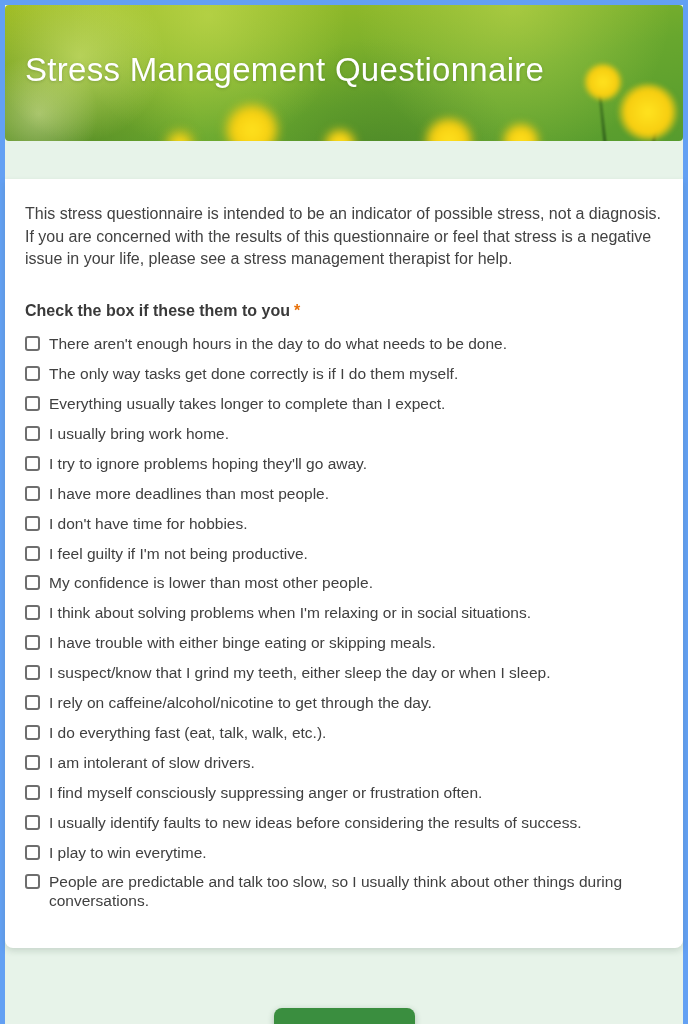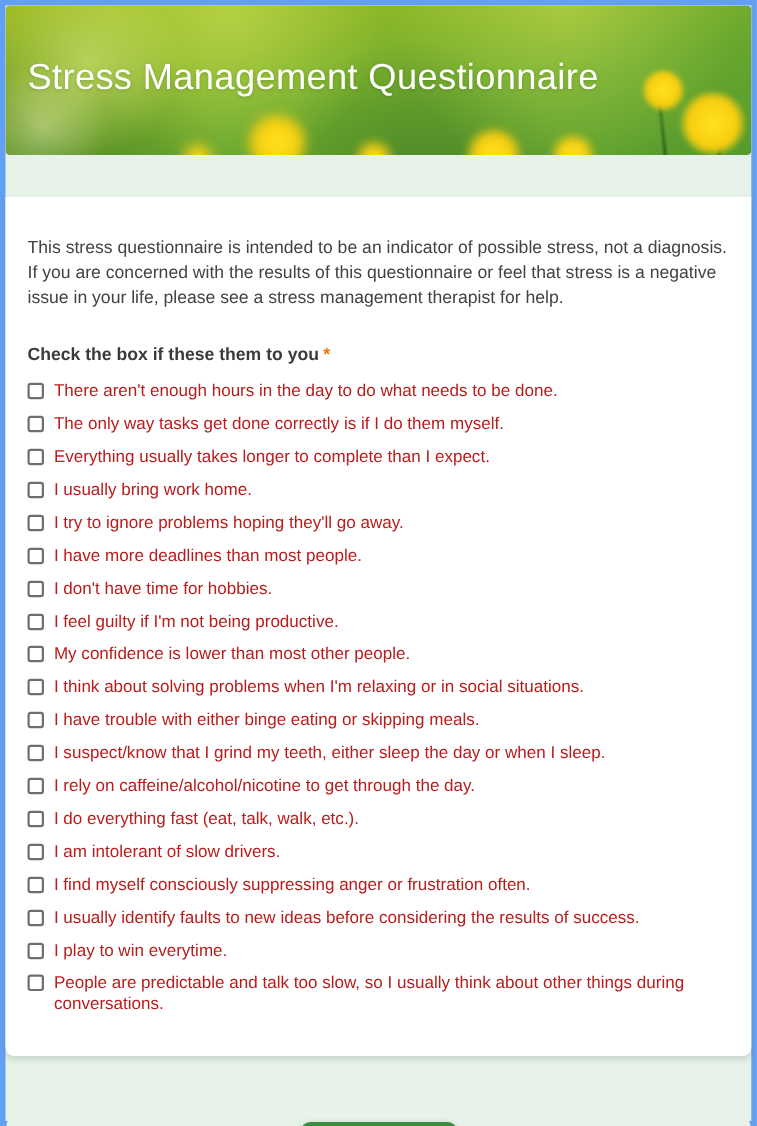--- a/index.html
+++ b/index.html
@@ -74,21 +74,21 @@
     letter-spacing: 0.3px;
     text-shadow: 0 1px 3px rgba(40,70,20,0.25);
     white-space: nowrap;
   }
 
   
   .form-card {
     background: #ffffff;
     border-radius: 0 0 8px 8px;
     box-shadow: 0 3px 6px rgba(60,90,70,0.18);
-    padding: 36px 20px 26px 20px;
+    padding: 24px 20px 26px 20px;
     flex: 0 0 auto;
     min-height: 752px;
   }
   .intro {
     color: #424242;
     font-size: 16px;
     line-height: 1.42;
     max-width: 642px;
   }
   .question-label {
@@ -113,21 +113,21 @@
     flex: 0 0 auto;
     width: 15px;
     height: 15px;
     border: 2px solid #6e6e6e;
     border-radius: 3px;
     background: #ffffff;
     margin-top: 1px;
   }
   .check-label {
     margin-left: 9px;
-    color: #b91c1c;
+    color: #404040;
     font-size: 15.5px;
     line-height: 1.22;
     max-width: 612px;
   }
 
   
   .footer {
     flex: 1 1 auto;
     display: flex;
     justify-content: center;

